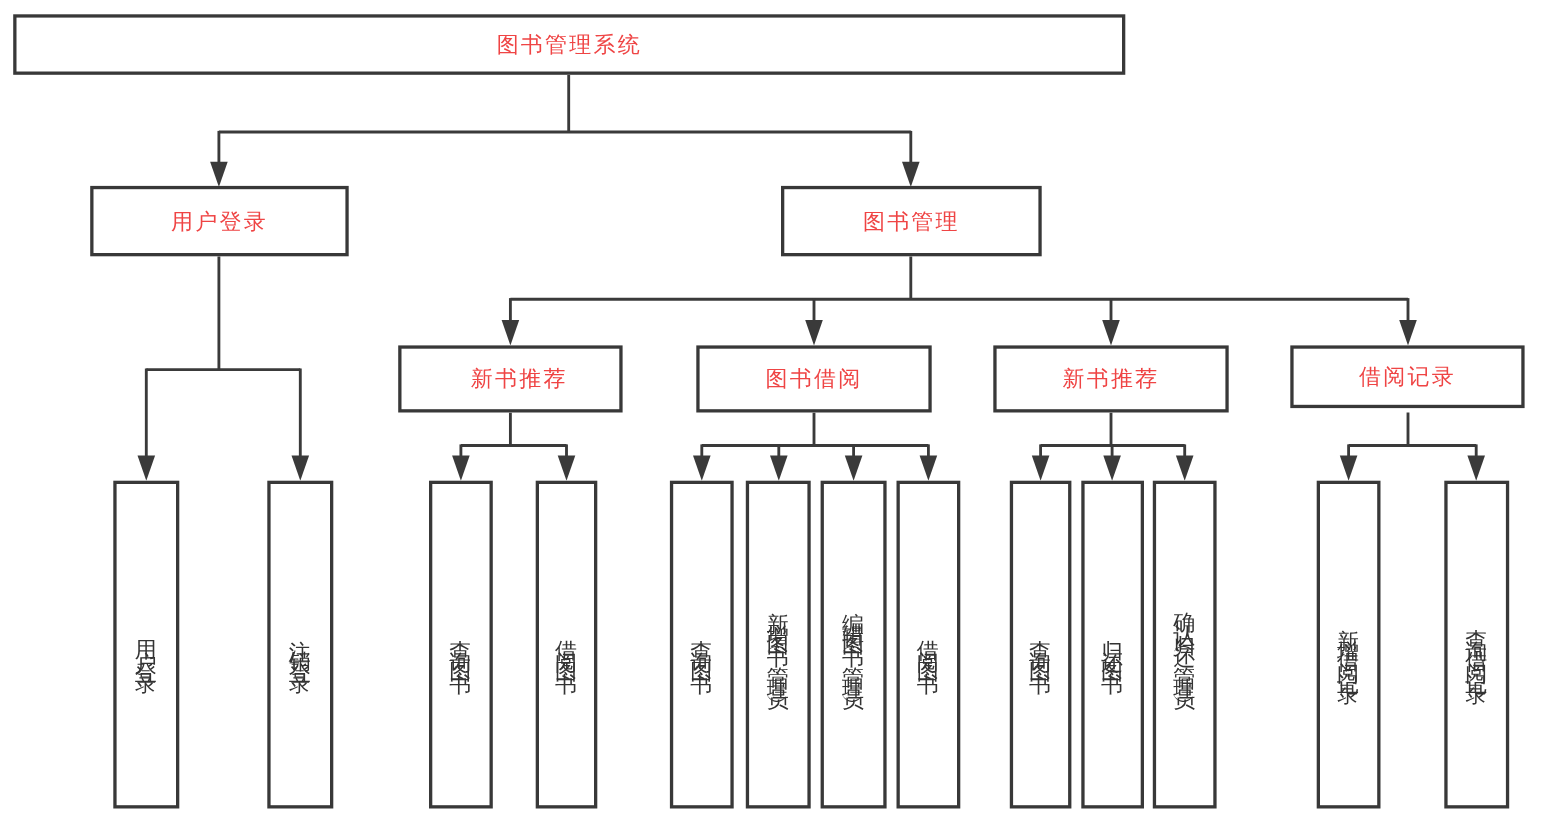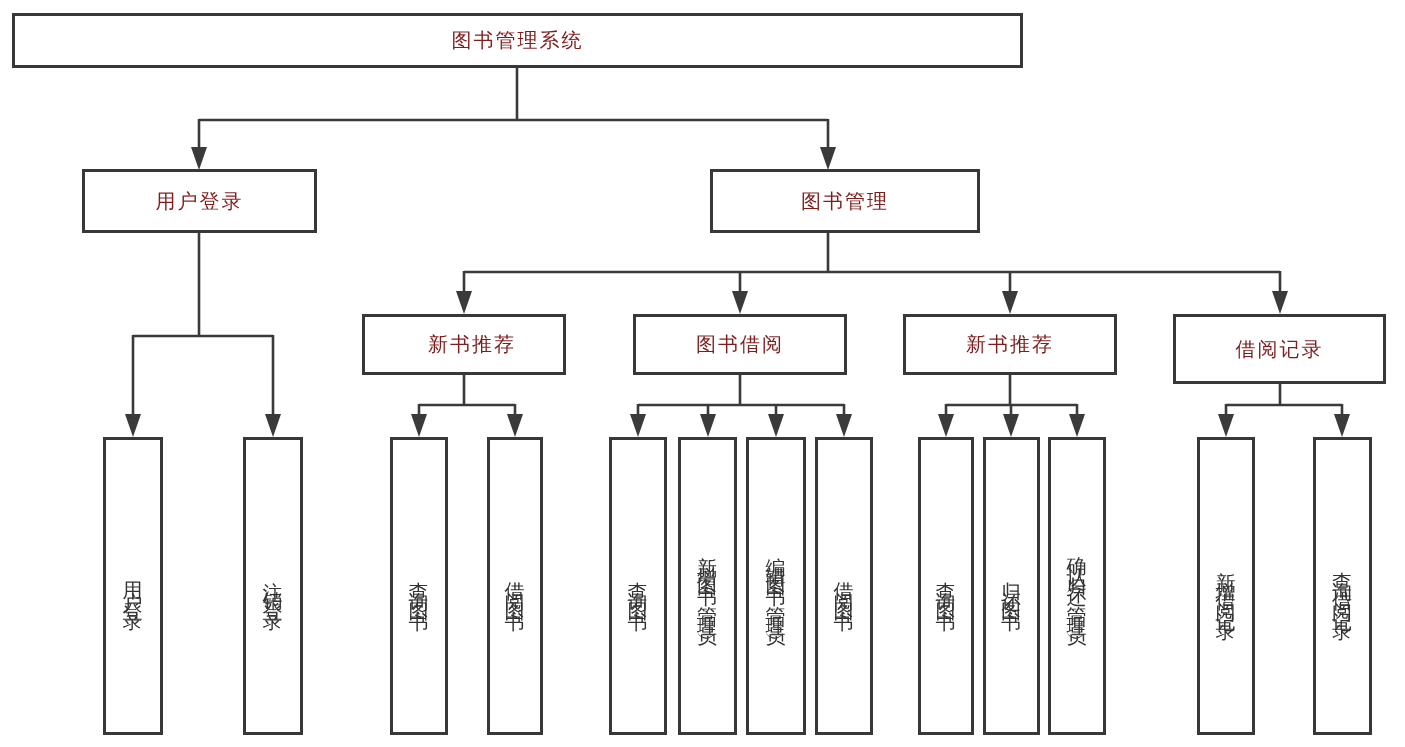--- a/index.html
+++ b/index.html
@@ -31,21 +31,21 @@
     border: 3px solid #383838;
     display: flex;
     align-items: center;
     justify-content: center;
     color: #333333;
   }
   .box.h .label {
     font-size: 20px;
     letter-spacing: 2px;
     white-space: nowrap;
-    color: #7f1d1d;
+    color: #ef4444;
   }
   .box.v .label {
     writing-mode: vertical-rl;
     text-orientation: mixed;
     font-size: 20px;
     line-height: 1;
     letter-spacing: 10px;
     color: #333333;
     max-height: 288px;
   }
@@ -118,33 +118,33 @@
       <line x1="1342" y1="404" x2="1342" y2="418" stroke="#3a3a3a" stroke-width="2.6"></line>
       <polygon points="1334,414 1350,414 1342,437" fill="#3a3a3a"></polygon>
     </svg>
   <div id="nodes">
       <div class="box h" style="left: 12px; top: 13px; width: 1011px; height: 55px; border-color: rgb(56, 56, 56); background: rgb(255, 255, 255);">
         <span class="label">图书管理系统</span>
       </div>
       <div class="box h" style="left: 82px; top: 169px; width: 235px; height: 64px; border-color: rgb(56, 56, 56); background: rgb(255, 255, 255);">
         <span class="label">用户登录</span>
       </div>
-      <div class="box h" style="left: 710px; top: 169px; width: 270px; height: 64px; border-color: rgb(56, 56, 56); background: rgb(255, 255, 255);">
+      <div class="box h" style="left: 710px; top: 169px; width: 237px; height: 64px; border-color: rgb(56, 56, 56); background: rgb(255, 255, 255);">
         <span class="label">图书管理</span>
       </div>
       <div class="box h" style="left: 362px; top: 314px; width: 204px; height: 61px; border-color: rgb(56, 56, 56); background: rgb(255, 255, 255); padding-left: 16px;">
         <span class="label">新书推荐</span>
       </div>
       <div class="box h" style="left: 633px; top: 314px; width: 214px; height: 61px; border-color: rgb(56, 56, 56); background: rgb(255, 255, 255); text-align: center;">
         <span class="label">图书借阅</span>
       </div>
       <div class="box h" style="left: 903px; top: 314px; width: 214px; height: 61px; border-color: rgb(56, 56, 56); background: rgb(255, 255, 255);">
         <span class="label">新书推荐</span>
       </div>
-      <div class="box h" style="left: 1173px; top: 314px; width: 213px; height: 70px; border-color: rgb(56, 56, 56); background: rgb(255, 255, 255); justify-content: center;">
+      <div class="box h" style="left: 1173px; top: 314px; width: 213px; height: 57px; border-color: rgb(56, 56, 56); background: rgb(255, 255, 255); justify-content: center;">
         <span class="label">借阅记录</span>
       </div>
       <div class="box v" style="left: 103px; top: 437px; width: 60px; height: 298px; border-color: rgb(56, 56, 56); background: rgb(255, 255, 255);">
         <span class="label">用户登录</span>
       </div>
       <div class="box v" style="left: 243px; top: 437px; width: 60px; height: 298px; border-color: rgb(56, 56, 56); background: rgb(255, 255, 255);">
         <span class="label">注销登录</span>
       </div>
       <div class="box v" style="left: 390px; top: 437px; width: 58px; height: 298px; border-color: rgb(56, 56, 56); background: rgb(255, 255, 255);">
         <span class="label">查询图书</span>

